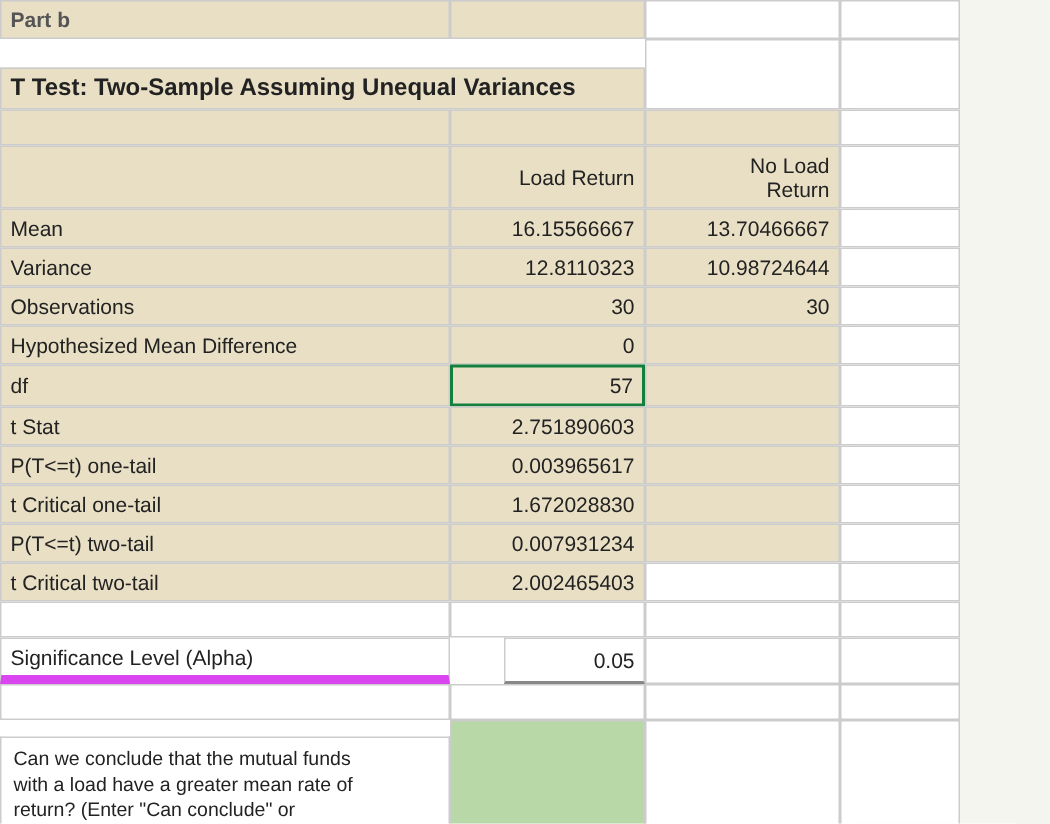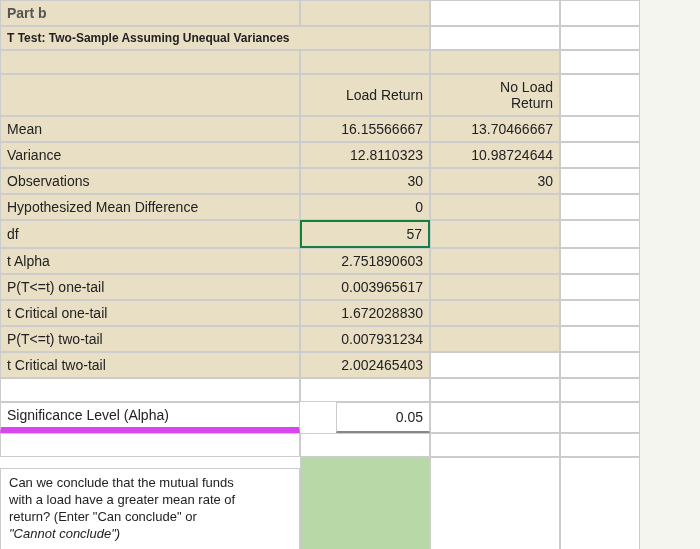--- a/index.html
+++ b/index.html
@@ -24,22 +24,23 @@
       min-height: 24px;
       display: flex;
       align-items: center;
       background: #fff;
       color: #222;
       font-size: 14px;
     }
     .highlight { background: #e8dfc5; }
     .right { justify-content: flex-end; text-align: right; padding-left: 39px; }
     .header-title {
-      font-size: 12px;
+      font-size: 16px;
       font-weight: bold;
+      margin-top: 19px;
     }
     .part-label { font-weight: bold; color: #555; }
     .green-cell { background: #b8d8a8; }
     .question-cell {
       font-size: 13px;
       line-height: 1.3;
       padding: 6px 8px;
       margin-top: 11px;
     }
     .italic { font-style: italic; }
@@ -87,21 +88,21 @@
   <div class="cell highlight">Hypothesized Mean Difference</div>
   <div class="cell highlight right">0</div>
   <div class="cell highlight right"></div>
   <div class="cell"></div>
 
   <div class="cell highlight">df</div>
   <div class="cell highlight right selected-border">57</div>
   <div class="cell highlight right"></div>
   <div class="cell"></div>
 
-  <div class="cell highlight">t Alpha</div>
+  <div class="cell highlight">t Stat</div>
   <div class="cell highlight right">2.751890603</div>
   <div class="cell highlight right"></div>
   <div class="cell"></div>
 
   <div class="cell highlight">P(T&lt;=t) one-tail</div>
   <div class="cell highlight right">0.003965617</div>
   <div class="cell highlight right"></div>
   <div class="cell"></div>
 
   <div class="cell highlight">t Critical one-tail</div>

